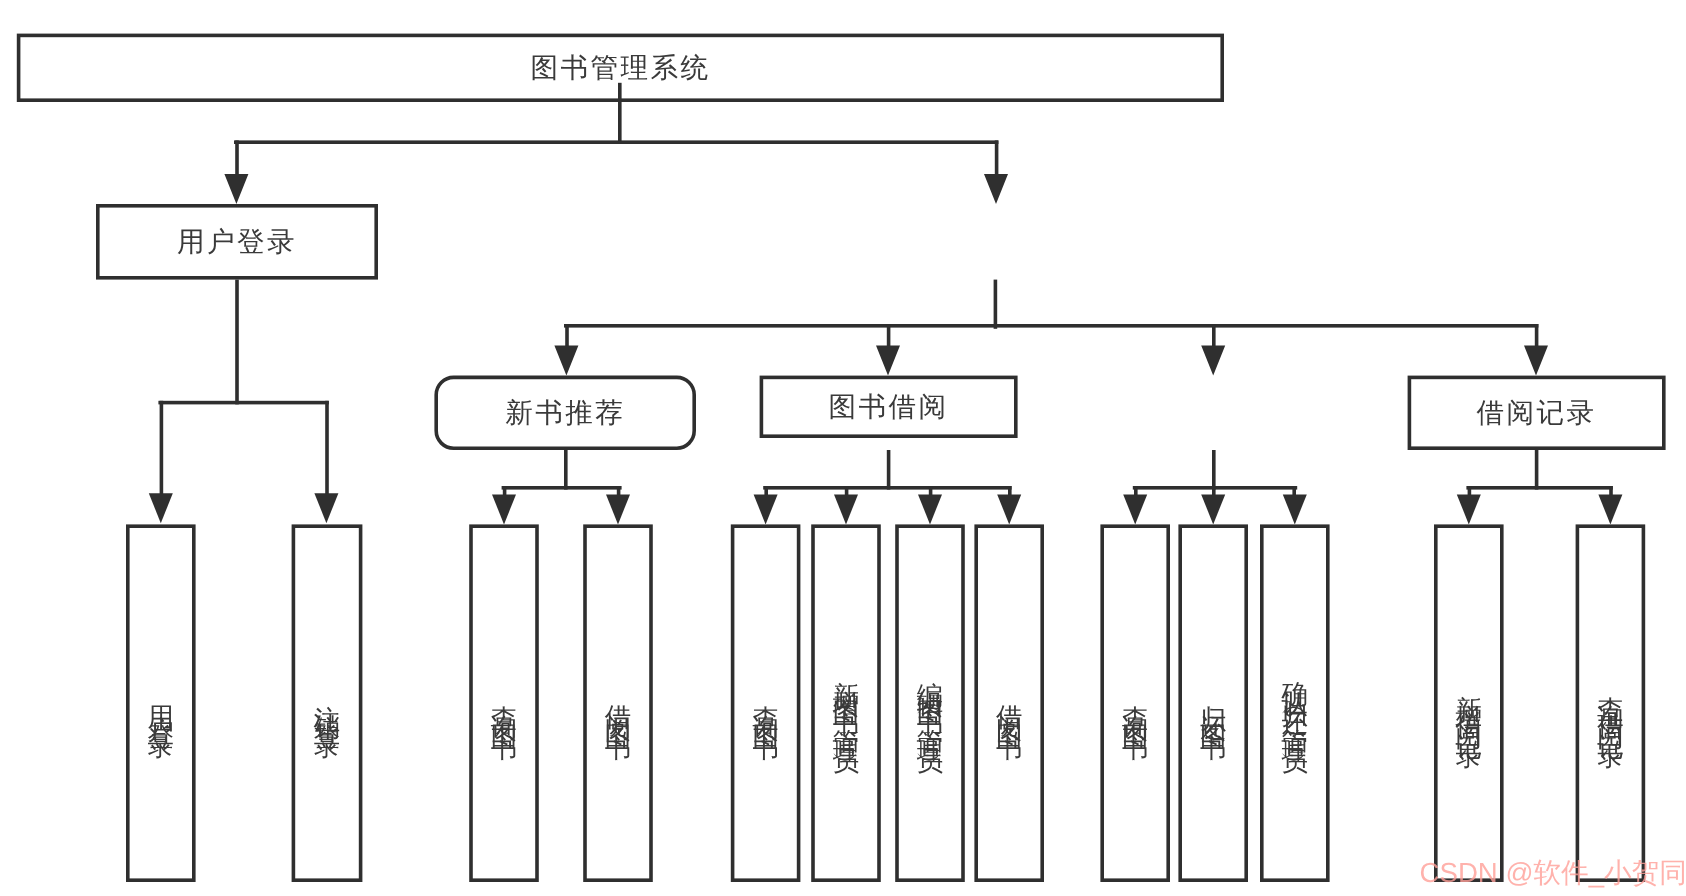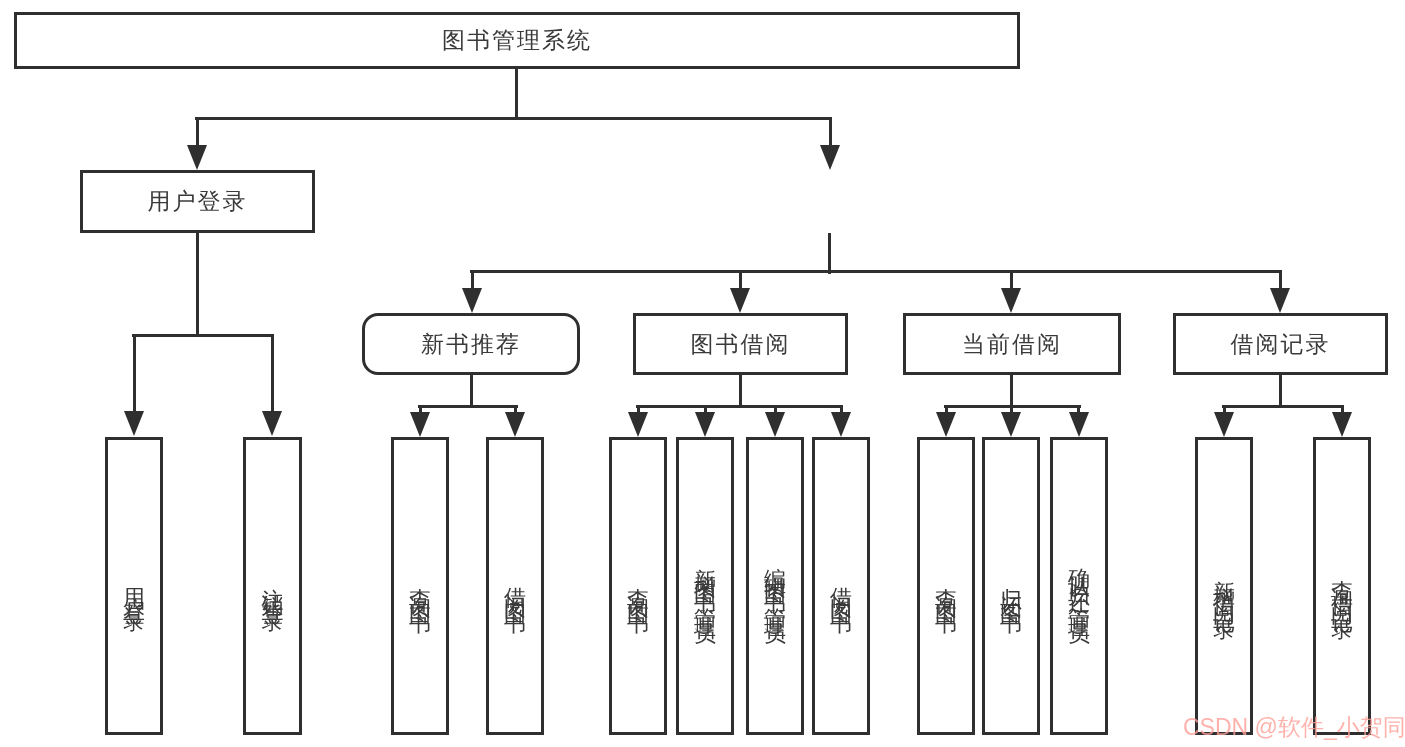--- a/index.html
+++ b/index.html
@@ -50,21 +50,21 @@
     opacity:0.8;
     white-space:nowrap;
     z-index:5;
   }
 </style>
 </head>
 <body>
 
 <div class="canvas">
 
-  <div class="box hnode" style="left:14px;top:12px;width:1006px;height:57px;">
+  <div class="box hnode" style="left:14px;top:28px;width:1006px;height:57px;">
     <span>图书管理系统</span>
   </div>
 
   <div class="line" style="left:515px;top:69px;width:3px;height:51px;"></div>
   <div class="line" style="left:195px;top:117px;width:637px;height:3px;"></div>
   <div class="line" style="left:196px;top:117px;width:3px;height:31px;"></div>
   <div class="arrow" style="left:187px;top:145px;"></div>
   <div class="line" style="left:829px;top:117px;width:3px;height:31px;"></div>
   <div class="arrow" style="left:820px;top:145px;"></div>
 
@@ -86,25 +86,22 @@
   <div class="line" style="left:739px;top:270px;width:3px;height:22px;"></div>
   <div class="arrow" style="left:730px;top:288px;"></div>
   <div class="line" style="left:1010px;top:270px;width:3px;height:22px;"></div>
   <div class="arrow" style="left:1001px;top:288px;"></div>
   <div class="line" style="left:1279px;top:270px;width:3px;height:22px;"></div>
   <div class="arrow" style="left:1270px;top:288px;"></div>
 
   <div class="box hnode" style="left:362px;top:313px;width:218px;height:62px;border-radius:16px;">
     <span>新书推荐</span>
   </div>
-  <div class="box hnode" style="left:633px;top:313px;width:215px;height:62px;align-items:center;">
+  <div class="box hnode" style="left:633px;top:313px;width:215px;height:52px;align-items:center;">
     <span>图书借阅</span>
-  </div>
-  <div class="box hnode" style="left:903px;top:313px;width:218px;height:62px;">
-    <span>当前借阅</span>
   </div>
   <div class="box hnode" style="left:1173px;top:313px;width:215px;height:62px;">
     <span>借阅记录</span>
   </div>
 
   <div class="line" style="left:470px;top:375px;width:3px;height:33px;"></div>
   <div class="line" style="left:418px;top:405px;width:100px;height:3px;"></div>
   <div class="line" style="left:419px;top:405px;width:3px;height:12px;"></div>
   <div class="arrow" style="left:410px;top:412px;"></div>
   <div class="line" style="left:514px;top:405px;width:3px;height:12px;"></div>

